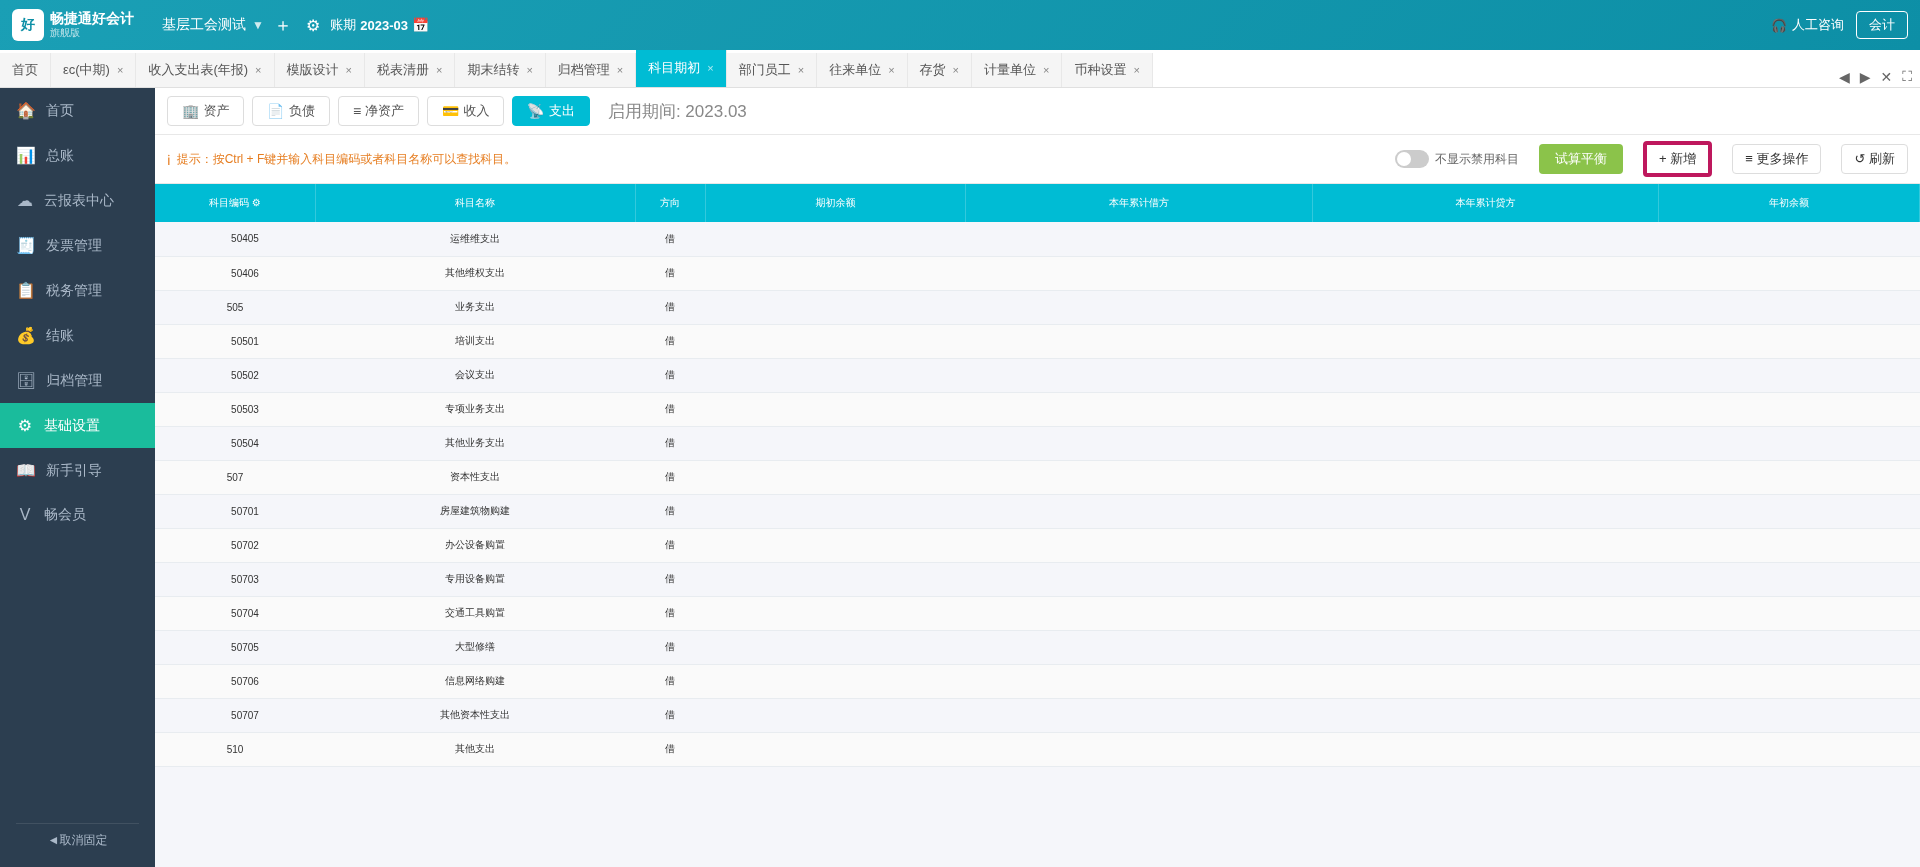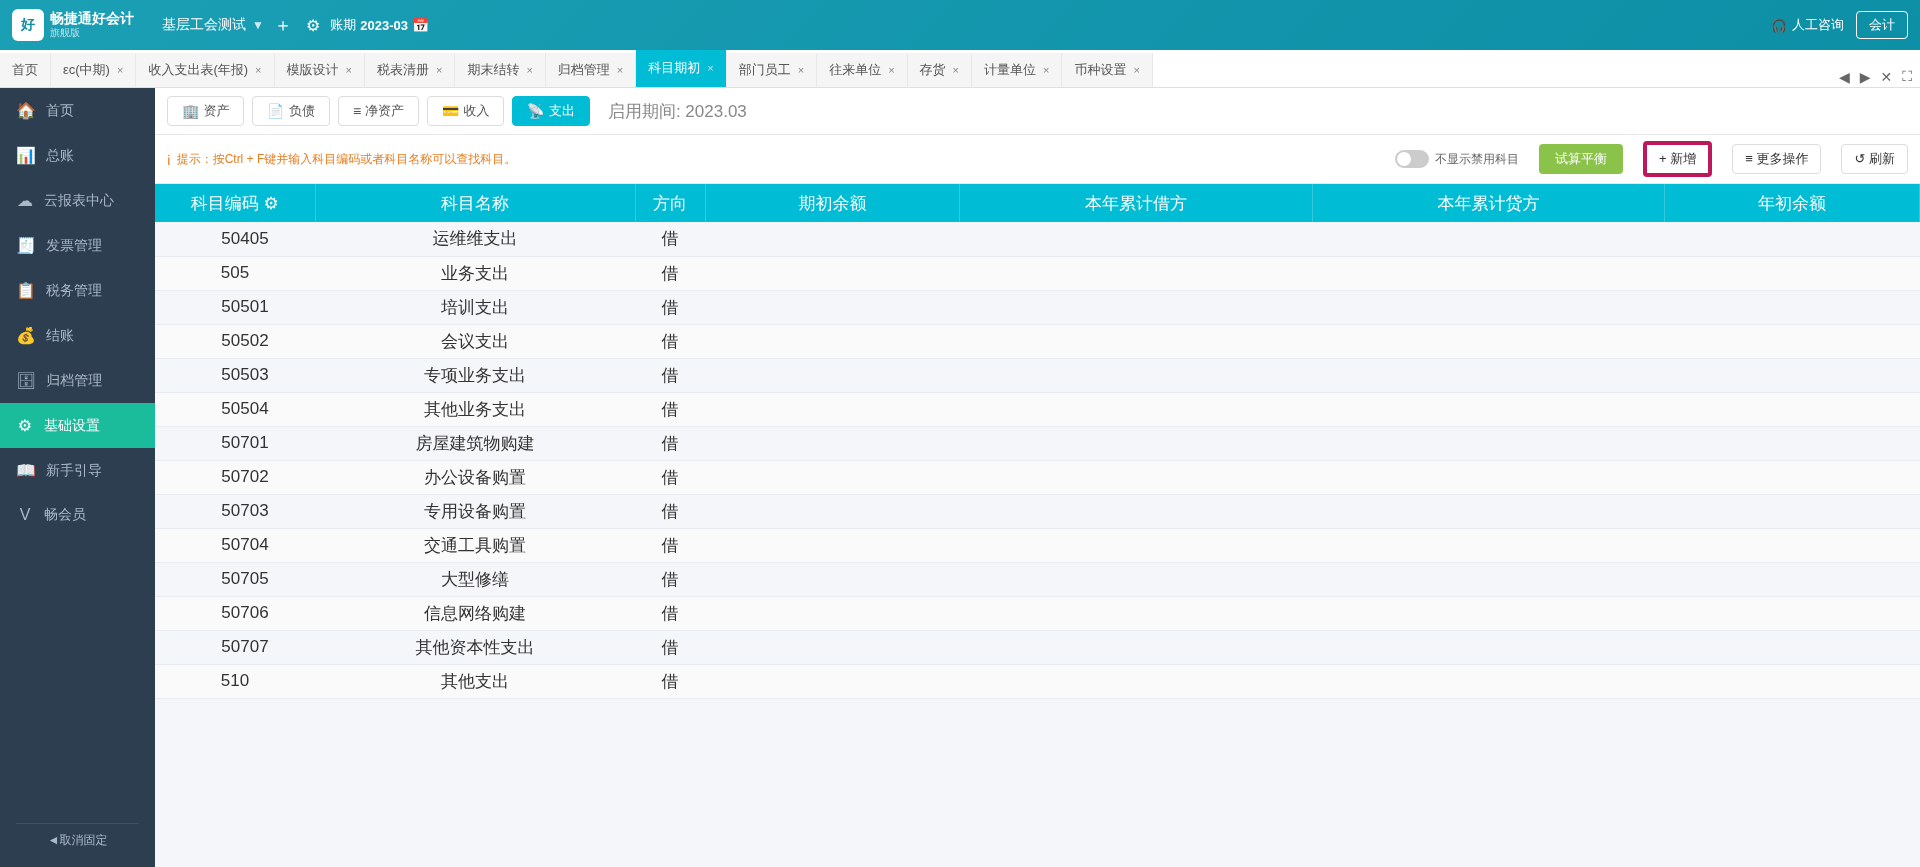--- a/index.html
+++ b/index.html
@@ -281,21 +281,21 @@
 
     
     .table-wrap {
       flex: 1;
       overflow-y: auto;
       overflow-x: hidden;
     }
     table {
       width: 100%;
       border-collapse: collapse;
-      font-size: 17px;
+      font-size: 10px;
     }
     thead tr {
       background: #00bcd4;
       color: #fff;
       height: 38px;
     }
     thead th {
       text-align: center;
       font-weight: normal;
       padding: 0 10px;
@@ -530,20 +530,29 @@
         <tr>
               <td style="padding-left: 30px;">50405</td>
               <td>运维维支出</td>
               <td>借</td>
               <td></td>
               <td></td>
               <td></td>
               <td></td>
             </tr>
             <tr>
+              <td style="padding-left: 30px;">50406</td>
+              <td>其他维权支出</td>
+              <td>借</td>
+              <td></td>
+              <td></td>
+              <td></td>
+              <td></td>
+            </tr>
+            <tr>
               <td>505</td>
               <td>业务支出</td>
               <td>借</td>
               <td></td>
               <td></td>
               <td></td>
               <td></td>
             </tr>
             <tr>
               <td style="padding-left: 30px;">50501</td>
@@ -568,20 +577,29 @@
               <td>专项业务支出</td>
               <td>借</td>
               <td></td>
               <td></td>
               <td></td>
               <td></td>
             </tr>
             <tr>
               <td style="padding-left: 30px;">50504</td>
               <td>其他业务支出</td>
+              <td>借</td>
+              <td></td>
+              <td></td>
+              <td></td>
+              <td></td>
+            </tr>
+            <tr>
+              <td>507</td>
+              <td>资本性支出</td>
               <td>借</td>
               <td></td>
               <td></td>
               <td></td>
               <td></td>
             </tr>
             <tr>
               <td style="padding-left: 30px;">50701</td>
               <td>房屋建筑物购建</td>
               <td>借</td>

